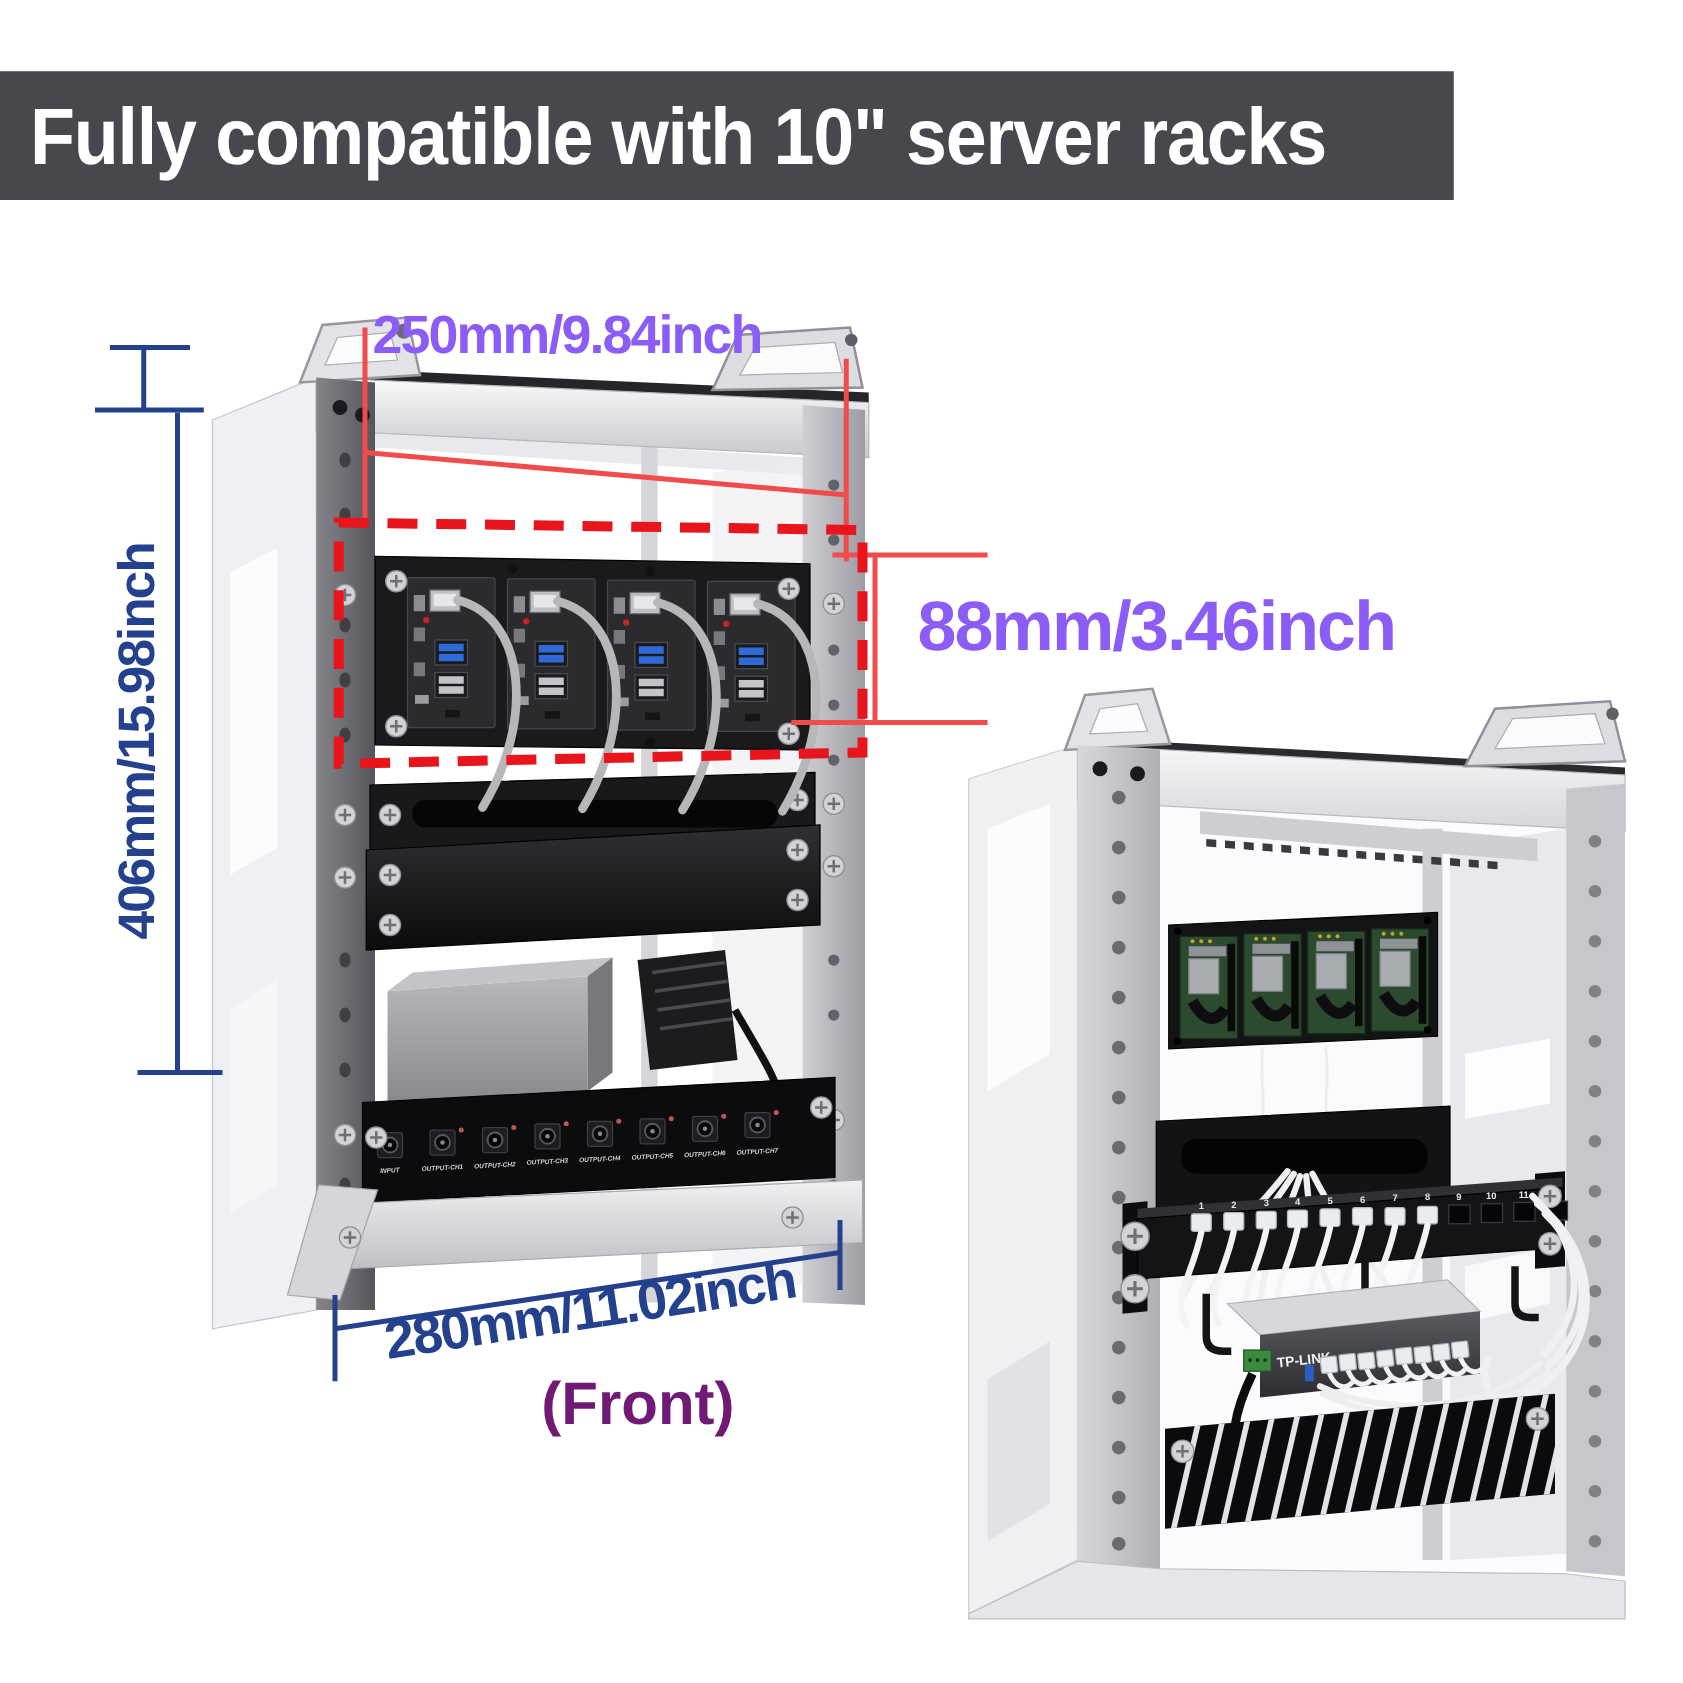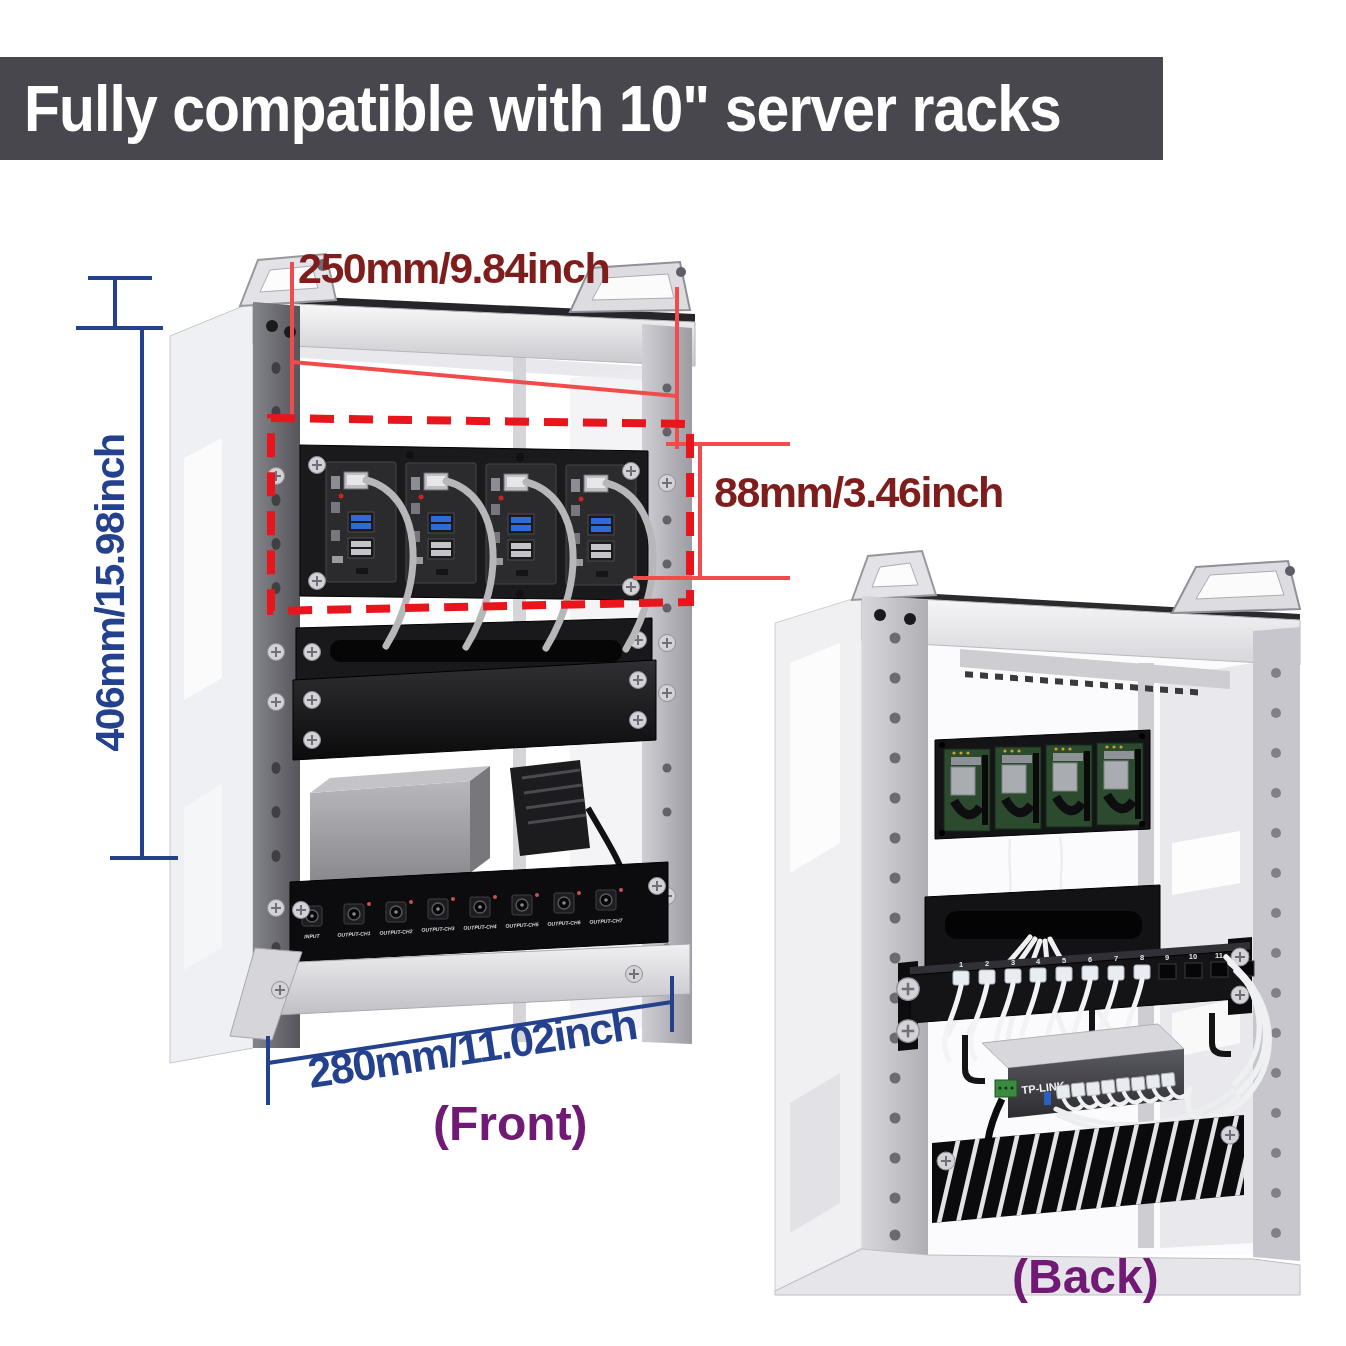--- a/index.html
+++ b/index.html
@@ -5,21 +5,21 @@
   html,body{margin:0;padding:0;background:#ffffff;}
   #stage{position:relative;width:1346px;height:1346px;background:#ffffff;overflow:hidden;
          font-family:"Liberation Sans",sans-serif;}
   .banner{position:absolute;left:0;top:57px;width:1163px;height:103px;background:#47474d;
           display:flex;align-items:center;}
   .banner span{display:inline-block;color:#ffffff;font-size:64px;font-weight:bold;
           letter-spacing:-1px;padding-left:26px;transform:scaleX(.92);transform-origin:left center;
           white-space:nowrap;}
   .dim{position:absolute;font-weight:bold;letter-spacing:-1.5px;white-space:nowrap;font-size:42px;}
   .blue{color:#24418e}
-  .salmon{color:#7f1d1d}
+  .salmon{color:#8b5cf6}
   .dim-406{left:110px;top:593px;transform:translate(-50%,-50%) rotate(-90deg);}
   .dim-280{left:472px;top:1049px;transform:translate(-50%,-50%) rotate(-8.6deg);}
   .viewlabel{position:absolute;color:#701a75;font-size:48px;font-weight:bold;white-space:nowrap;}
   svg{position:absolute;}
   .overlay{pointer-events:none;z-index:5;}
 </style>
 </head>
 <body>
 
 <div id="stage">
@@ -514,18 +514,17 @@
       <path d="M666,444 H790"></path>
       <path d="M633,578 H790"></path>
       <path d="M700,444 V578"></path>
     </g>
 
     <polygon points="271,418 690,424 690,602 271,611" fill="none" stroke="#e8151c" stroke-width="8" stroke-dasharray="24 15"></polygon>
   </svg>
 
   <div class="dim salmon" style="left:298px;top:244px;font-size:43px">250mm/9.84inch</div>
   <div class="dim blue dim-406" style="font-size:41px">406mm/15.98inch</div>
-  <div class="dim salmon" style="left:714px;top:468px;font-size:43px">88mm/3.46inch</div>
+  <div class="dim salmon" style="left:734px;top:468px;font-size:56px">88mm/3.46inch</div>
   <div class="dim blue dim-280" style="font-size:43px">280mm/11.02inch</div>
 
   <div class="viewlabel" style="left:433px;top:1096px">(Front)</div>
-  <div class="viewlabel" style="left:1012px;top:1249px">(Back)</div>
 </div>
 
 </body></html>

